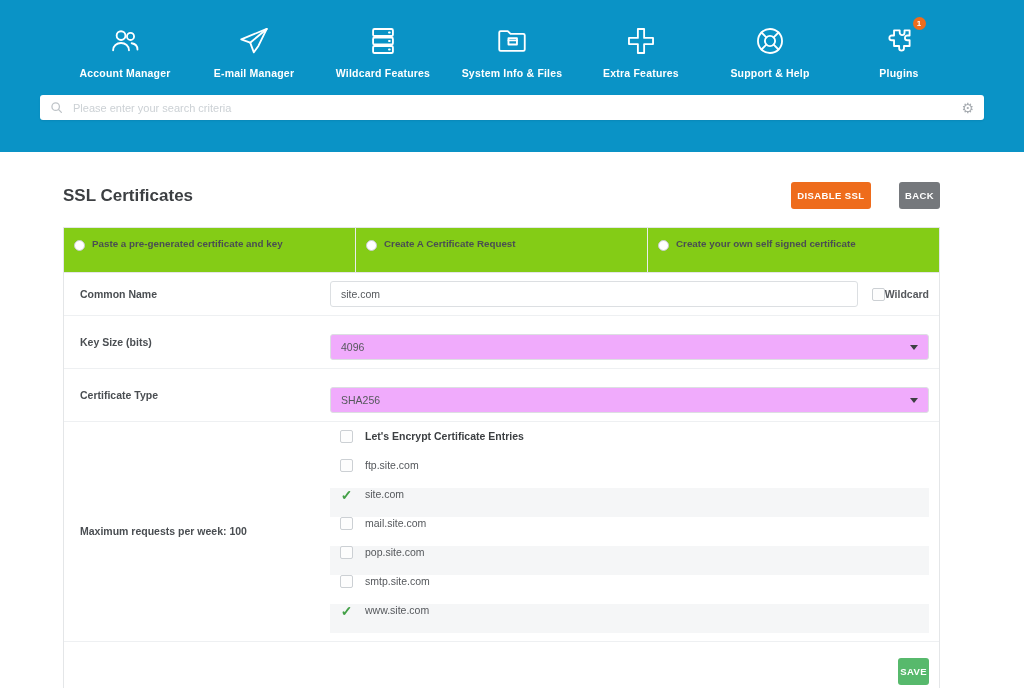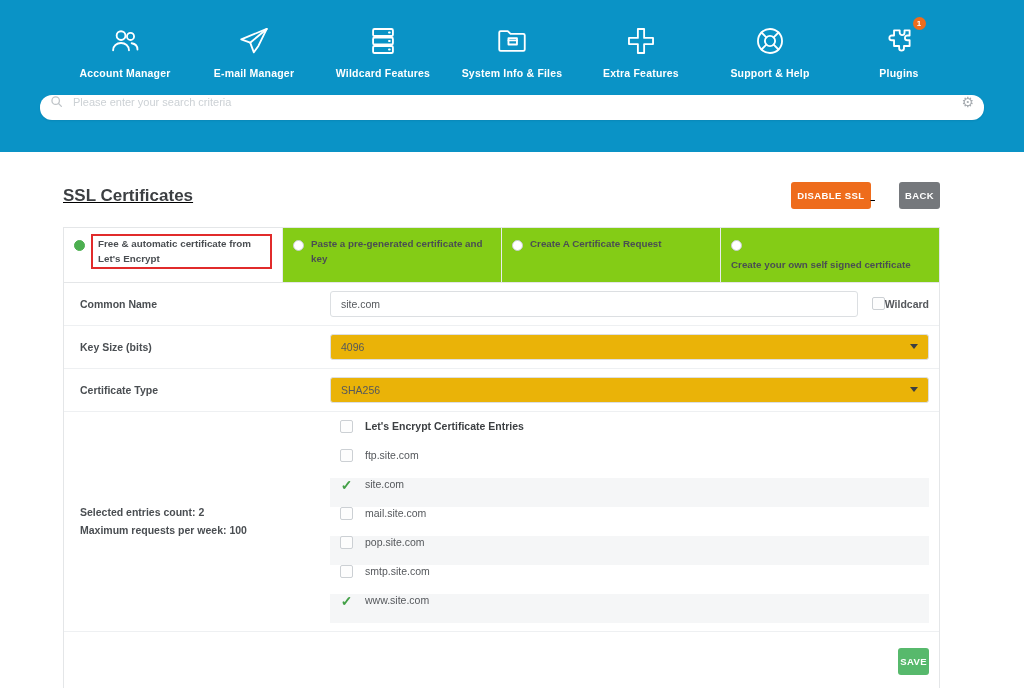--- a/index.html
+++ b/index.html
@@ -14,58 +14,58 @@
   }
   
   .topbar{height:152px;background:var(--header-bg);}
   .nav{display:flex;justify-content:center;padding-top:20px;}
   .nav-item{width:129px;text-align:center;color:#fff;cursor:pointer;}
   .icon-wrap{height:42px;display:flex;align-items:center;justify-content:center;position:relative;}
   .icon-wrap svg{width:34px;height:34px;stroke:#fff;fill:none;stroke-width:1.3;stroke-linecap:round;stroke-linejoin:round;}
   .nav-label{display:block;font-size:10.5px;font-weight:700;margin-top:5px;letter-spacing:.2px;}
   .badge{position:absolute;top:-3px;left:78px;width:13px;height:13px;border-radius:50%;
     background:var(--orange);color:#fff;font-size:8px;line-height:13px;font-weight:700;text-align:center;}
-  .search-bar{margin:16px 40px 0;background:#fff;border-radius:12px;height:25px;
-    display:flex;align-items:flex-start;padding:0 10px;gap:8px;box-shadow:0 1px 2px rgba(0,0,0,.08);}
+  .search-bar{margin:16px 40px 0;background:#fff;border-radius:3px;height:25px;
+    display:flex;align-items:center;padding:0 10px;gap:8px;box-shadow:0 1px 2px rgba(0,0,0,.08);}
   .search-bar svg{width:13px;height:13px;stroke:#bfc4c8;fill:none;stroke-width:1.6;stroke-linecap:round;}
   .search-input{flex:1;border:none;outline:none;font-size:11px;color:#555;background:transparent;}
   .search-input::placeholder{color:#ccd1d5;}
   .gear{color:#a7acb1;font-size:14px;cursor:pointer;line-height:1;}
   
   .content{padding:0 84px 0 63px;}
-  .title-row{display:flex;align-items:center;justify-content:space-between;margin-top:30px;text-decoration:underline;}
+  .title-row{display:flex;align-items:center;justify-content:space-between;margin-top:30px;}
   .page-title{margin:0;font-size:17px;font-weight:700;color:#3c3f42;}
   .btn{border:none;border-radius:3px;color:#fff;font-weight:700;font-size:9.5px;
     padding:8px 6px;cursor:pointer;letter-spacing:.4px;font-family:inherit;}
   .btn.disable{background:var(--orange);}
   .btn.back{background:var(--gray-btn);margin-left:24px;}
   .btn.save{background:var(--save);padding:8px 2px;}
   .card{border:1px solid #e4e6e8;margin-top:18px;background:#fff;}
   
   .tabs{display:flex;border-bottom:1px solid #e4e6e8;}
   .tab{flex:1;background:#84cc16;border-right:1px solid #e9ebed;padding:9px 10px;
     display:flex;gap:7px;align-items:flex-start;cursor:pointer;min-height:44px;}
-  .tab:last-child{border-right:none;flex-direction:column;}
+  .tab:last-child{border-right:none;}
   .tab.selected{background:#fff;}
   .radio{width:11px;height:11px;border:1px solid #c9cdd1;border-radius:50%;background:#fff;flex:none;margin-top:3px;}
   .tab.selected .radio{background:var(--green);border-color:var(--green);}
   .tab-label{font-size:9.8px;font-weight:700;color:#4a4e52;line-height:1.5;}
   .tab.annotated .tab-label{border:2px solid var(--red);padding:1px 5px;margin:-3px 0 0 -1px;}
   
   .row{display:flex;align-items:center;border-bottom:1px solid #eef0f2;
     padding:8px 10px 8px 16px;min-height:41px;}
   .row-label{width:250px;flex:none;font-size:10.5px;font-weight:700;color:#4a4e52;}
   .controls{flex:1;display:flex;align-items:center;gap:14px;}
   .text-input{flex:1;height:26px;border:1px solid #dcdfe2;border-radius:3px;padding:0 10px;
     font-size:10.5px;color:#55585c;outline:none;background:#fff;font-family:inherit;}
   .wildcard{display:flex;align-items:center;flex:none;cursor:pointer;}
   .cb{width:13px;height:13px;border:1px solid #ccd0d4;border-radius:2px;background:#fdfdfd;display:inline-block;flex:none;}
   .wild-label{font-size:10.5px;color:#55585c;font-weight:600;}
   .select{flex:1;height:26px;border:1px solid #dcdfe2;border-radius:3px;display:flex;align-items:center;
-    justify-content:space-between;padding:8px 10px;font-size:10.5px;color:#55585c;cursor:pointer;background:#eab308;}
+    justify-content:space-between;padding:8px 10px;font-size:10.5px;color:#55585c;cursor:pointer;background:#f0abfc;margin-top:10px;}
   .arrow{width:0;height:0;border-left:4px solid transparent;border-right:4px solid transparent;border-top:5px solid #3c3f42;}
   
   .left-info{width:250px;flex:none;font-size:10.5px;font-weight:700;color:#4a4e52;line-height:1.75;}
   .entries{flex:1;}
   .entry{display:flex;gap:12px;height:29px;padding:0 10px;font-size:10.5px;color:#55585c;}
   .entry.header{font-weight:700;color:#3c3f42;}
   .entry:nth-child(odd):not(.header){background:#f5f6f7;}
   .check{display:none;color:#43a047;font-size:14px;font-weight:700;width:13px;text-align:center;line-height:1;}
   .entry.checked .check{display:inline-block;}
   .entry-label{cursor:default;}
@@ -161,24 +161,20 @@
   <div class="title-row">
     <h1 class="page-title">SSL Certificates</h1>
     <div>
       <button class="btn disable">DISABLE SSL</button>
       <button class="btn back">BACK</button>
     </div>
   </div>
 
   <section class="card">
     <div class="tabs">
-      <div class="tab selected annotated">
-        <span class="radio"></span>
-        <span class="tab-label">Free &amp; automatic certificate from Let's Encrypt</span>
-      </div>
       <div class="tab">
         <span class="radio"></span>
         <span class="tab-label">Paste a pre-generated certificate and key</span>
       </div>
       <div class="tab">
         <span class="radio"></span>
         <span class="tab-label">Create A Certificate Request</span>
       </div>
       <div class="tab">
         <span class="radio"></span>
@@ -212,21 +208,20 @@
       <div class="controls">
         <div class="select">
           <span>SHA256</span>
           <span class="arrow"></span>
         </div>
       </div>
     </div>
 
     <div class="row" style="padding-right:10px;">
       <div class="left-info">
-        <div>Selected entries count: 2</div>
         <div>Maximum requests per week: 100</div>
       </div>
       <div class="entries">
         <div class="entry header">
           <span class="cb"></span>
           <span class="entry-label">Let's Encrypt Certificate Entries</span>
         </div>
         <div class="entry">
           <span class="cb"></span>
 

